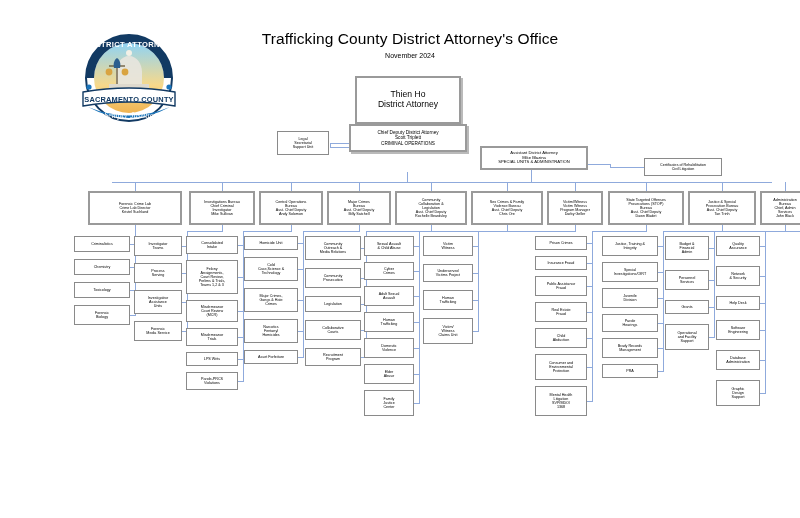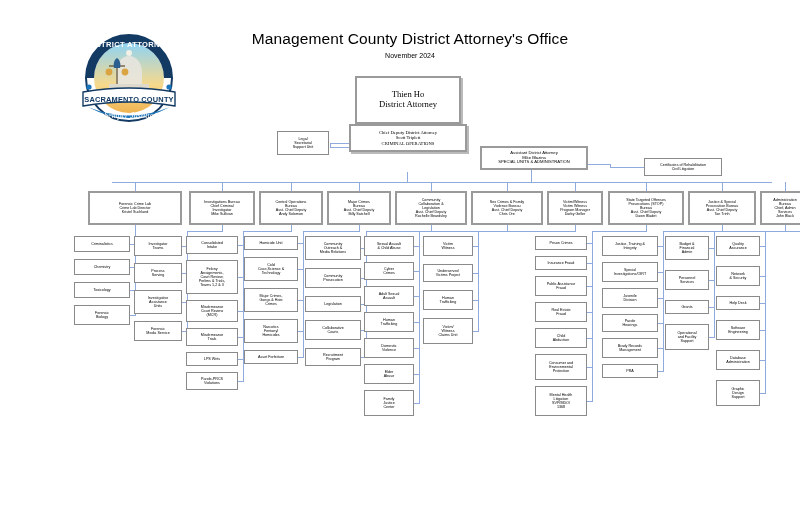--- a/index.html
+++ b/index.html
@@ -37,21 +37,21 @@
     text-align:center;
     line-height:1.12;
     overflow:hidden;
     padding:1px;
   }
   .box span{display:block;width:100%;}
   
   .thick{border:2px solid #9a9a9a;}
   .thin{border:1px solid #8a8a8a;}
   
-  .shadow{box-shadow:2px 2px 0 rgba(130,130,130,.55);font-family:Liberation Serif, serif;}
+  .shadow{box-shadow:2px 2px 0 rgba(130,130,130,.55);}
 
   .f4{font-size:3.7px;}
   .f45{font-size:4.2px;}
   .f5{font-size:4.7px;}
   .f9{font-size:8.6px;}
 
   
   .ln{position:absolute;background:#8faadc;}
   .lnh{height:1px;}
   .lnv{width:1px;}
@@ -91,21 +91,21 @@
       <line x1="34" y1="38" x2="50" y2="38"></line>
     </g>
     <g fill="#d9a441">
       <circle cx="34" cy="44" r="3.4"></circle>
         <circle cx="50" cy="44" r="3.4"></circle>
     </g>
     <path d="M42 30 c-3 2 -4 6 -3 10 h6 c1 -4 0 -8 -3 -10z" fill="#2b5f8f"></path>
   </svg>
 </div>
 
-<div class="title">Management County District Attorney's Office</div>
+<div class="title">Trafficking County District Attorney's Office</div>
 <div class="subtitle">November 2024</div>
 
 <div class="ln lnv" style="left:407px;top:124px;height:20px;"></div>
 <div class="ln lnh" style="left:330px;top:143px;width:78px;"></div>
 <div class="ln lnv" style="left:330px;top:143px;height:4px;"></div>
 <div class="ln lnh" style="left:330px;top:147px;width:22px;"></div>
 <div class="ln lnv" style="left:407px;top:172px;height:10px;"></div>
 <div class="ln lnh" style="left:407px;top:182px;width:124px;"></div>
 <div class="ln lnv" style="left:531px;top:170px;height:12px;"></div>
 <div class="ln lnh" style="left:588px;top:164px;width:22px;"></div>

